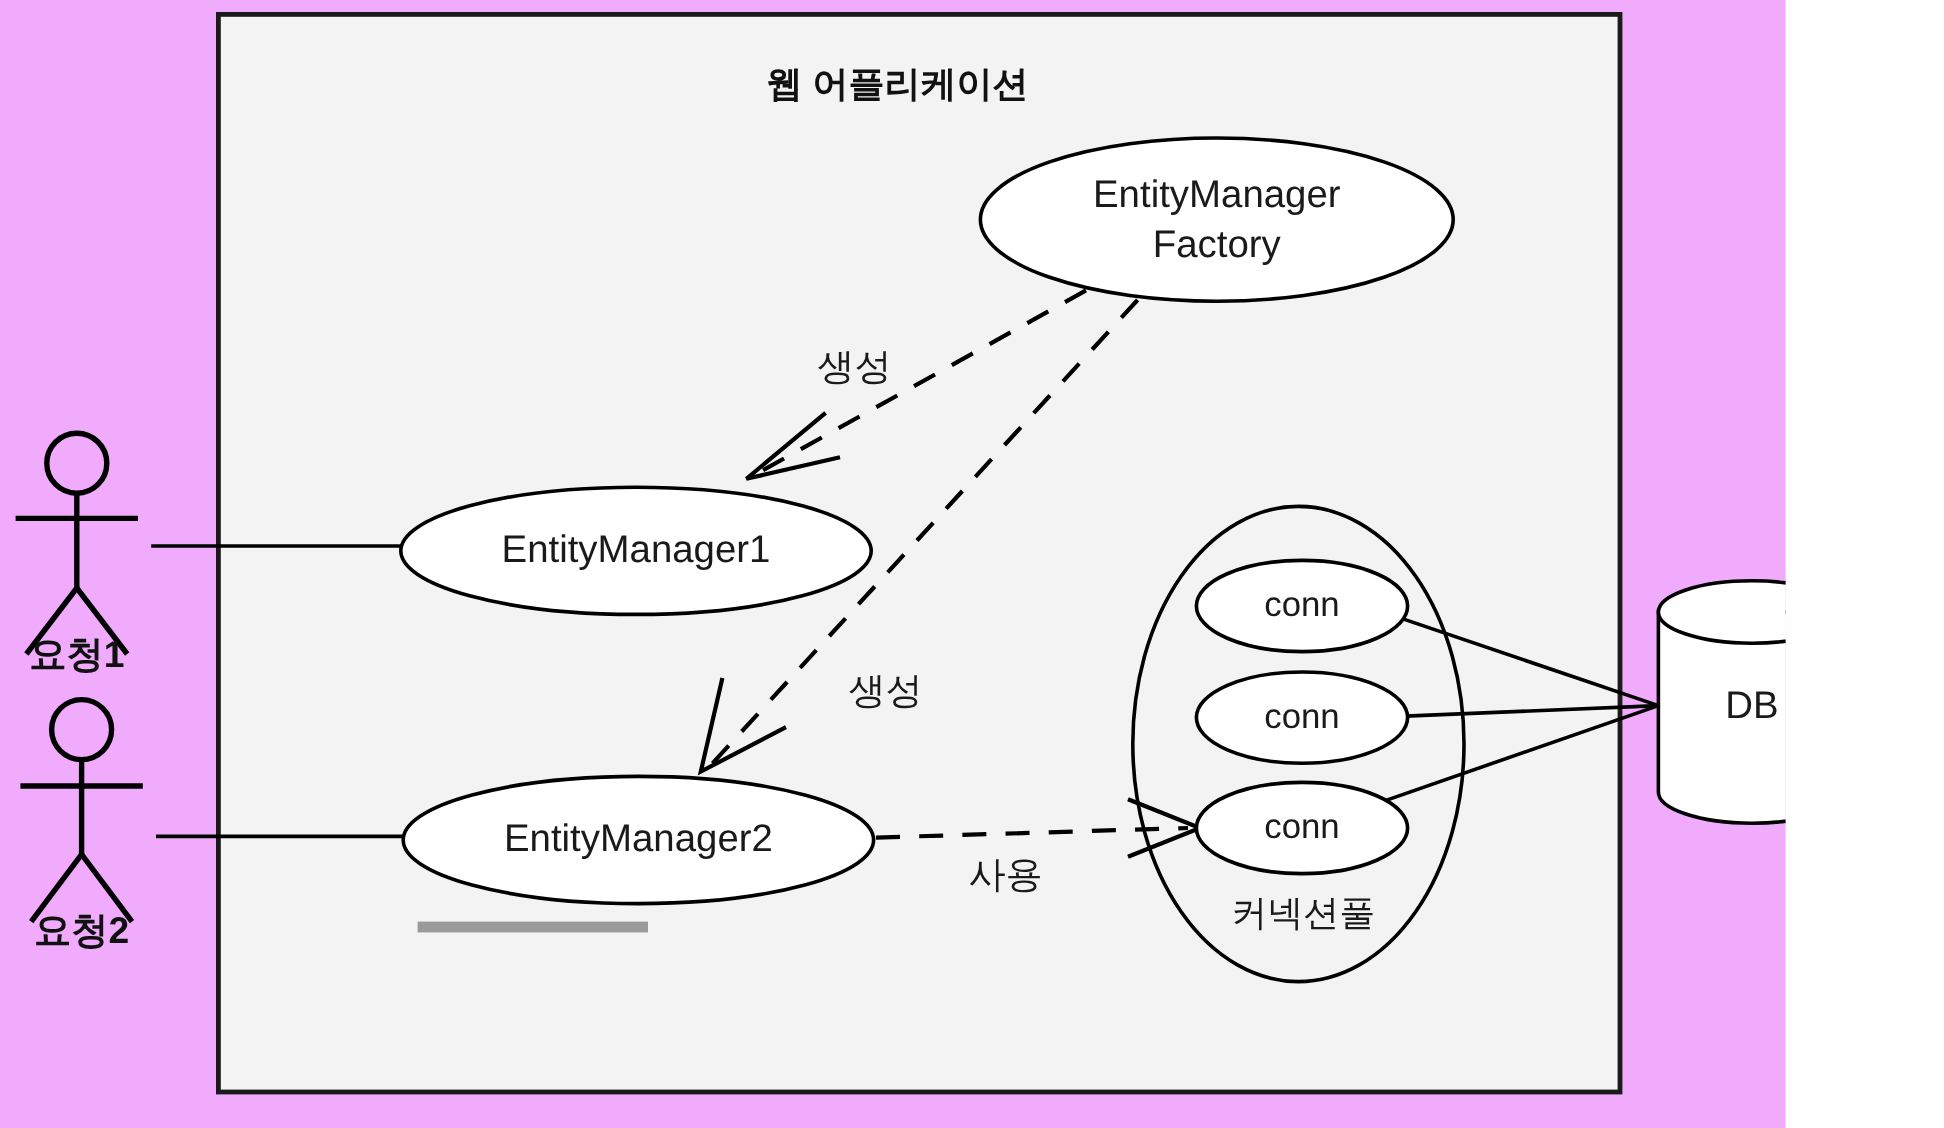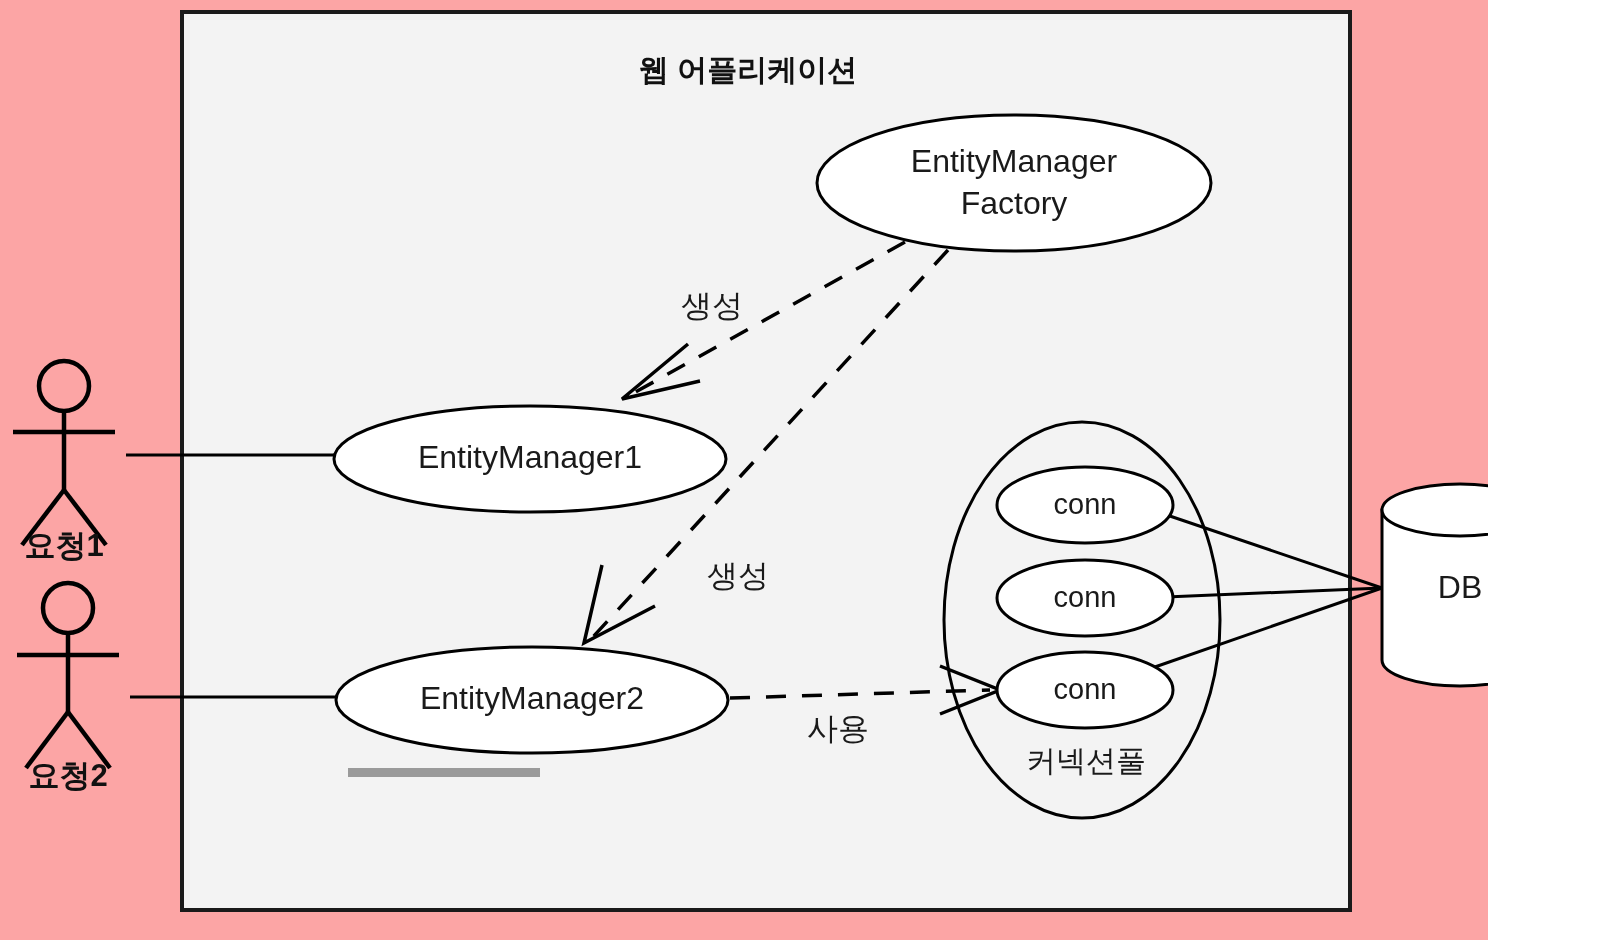--- a/index.html
+++ b/index.html
@@ -8,21 +8,21 @@
     padding: 0;
     background: #ffffff;
   }
   body {
     font-family: "Liberation Sans", "DejaVu Sans", sans-serif;
   }
   #canvas {
     position: relative;
     width: 1488px;
     height: 940px;
-    background: #fca5a5;
+    background: #f0abfc;
     overflow: hidden;
   }
   #diagram-svg {
     position: absolute;
     left: 0;
     top: 0;
     width: 1620px;
     height: 940px;
   }
   .node-label {

